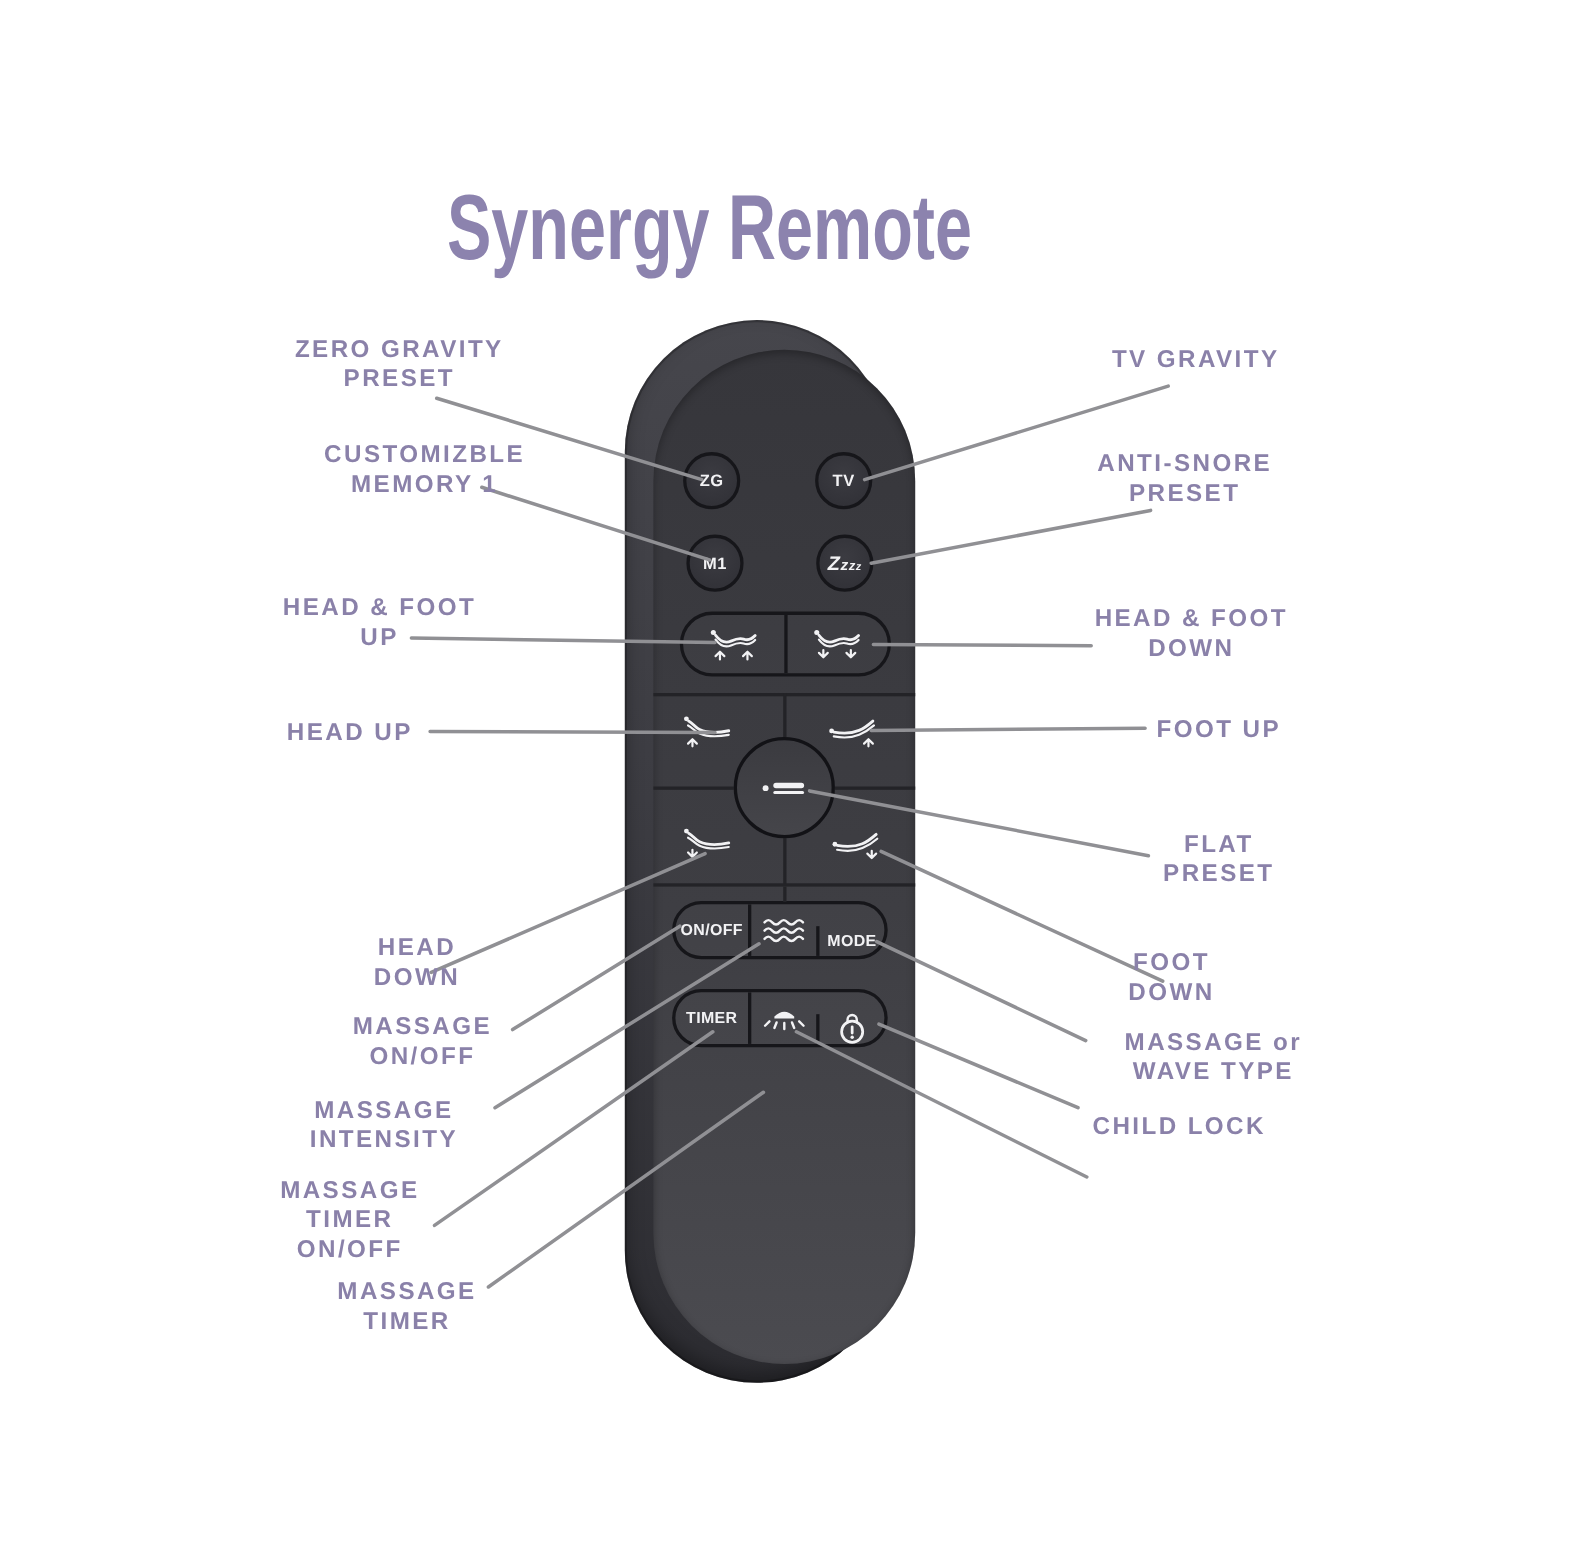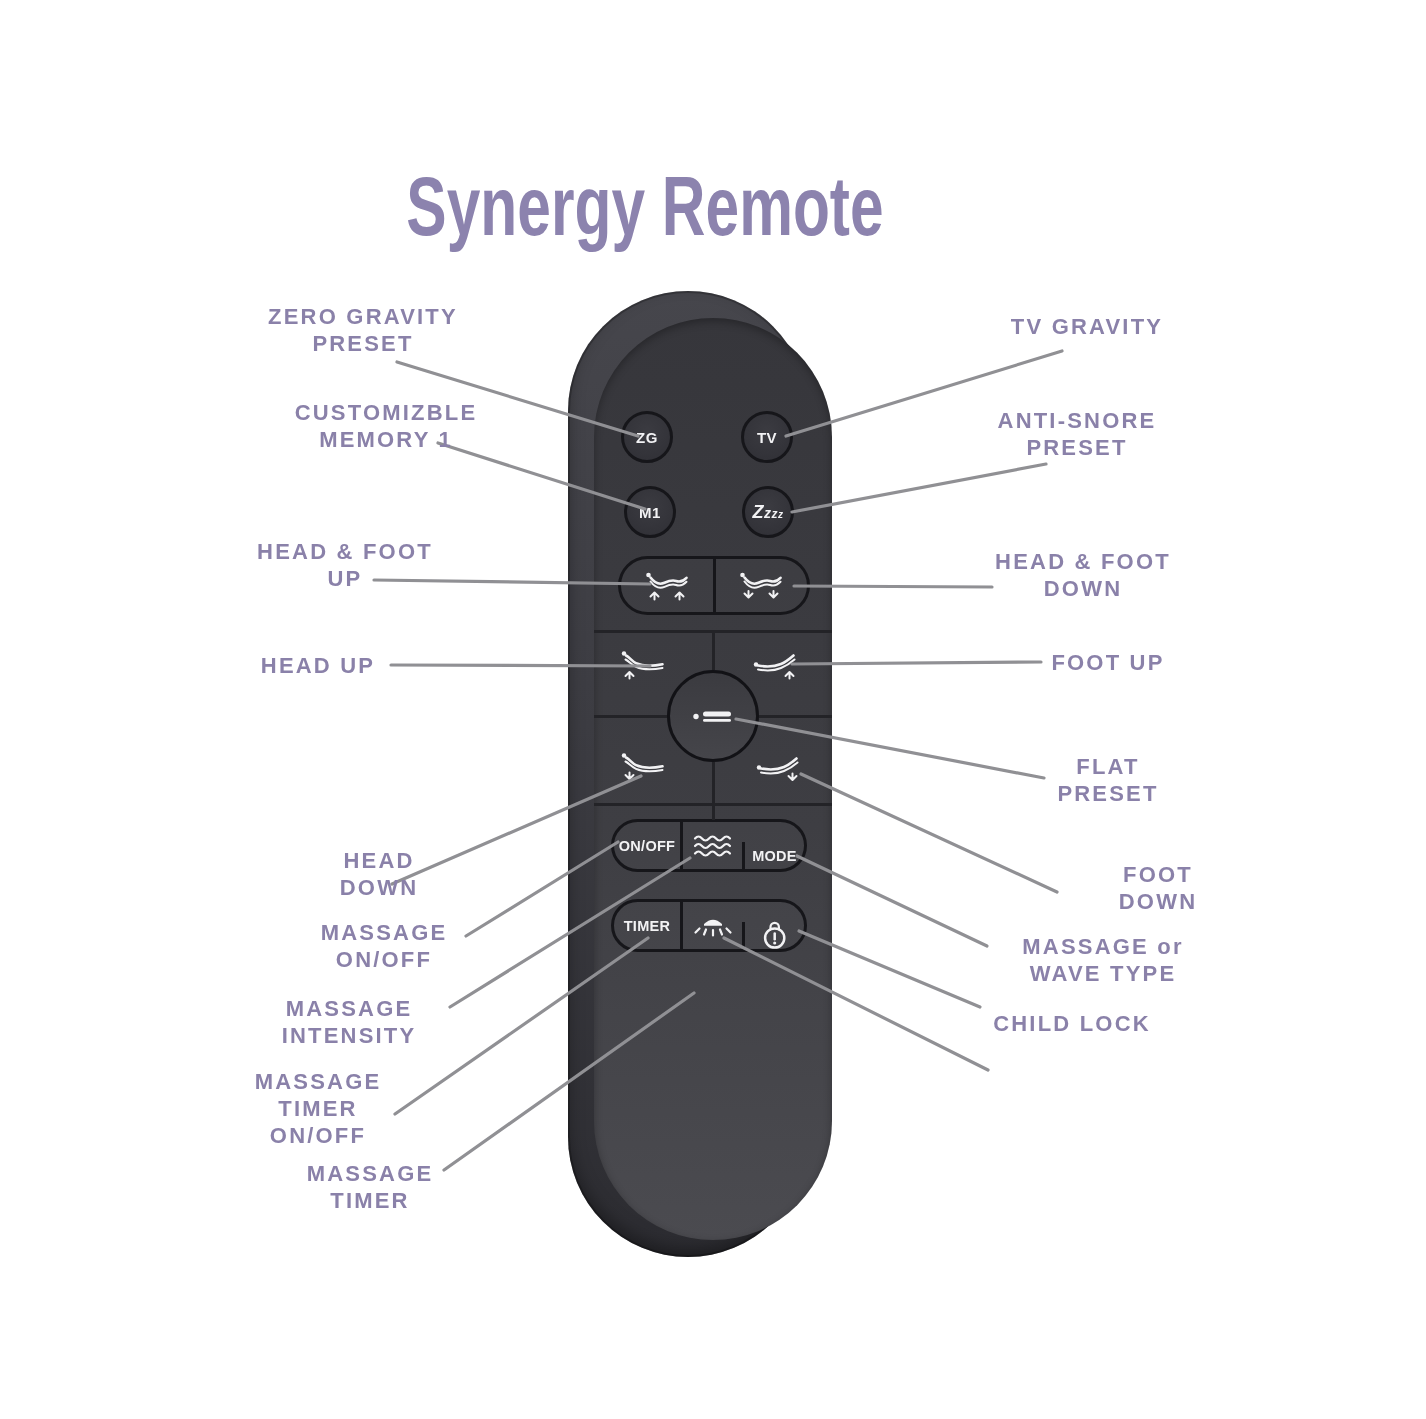--- a/index.html
+++ b/index.html
@@ -272,19 +272,19 @@
 TIMER</div>
 
   <div class="callout-label" style="left:1087px; top:327px;">TV GRAVITY</div>
   <div class="callout-label" style="left:1077px; top:435px;">ANTI-SNORE
 PRESET</div>
   <div class="callout-label" style="left:1083px; top:576px;">HEAD &amp; FOOT
 DOWN</div>
   <div class="callout-label" style="left:1108px; top:663px;">FOOT UP</div>
   <div class="callout-label" style="left:1108px; top:781px;">FLAT
 PRESET</div>
-  <div class="callout-label" style="left:1158px; top:889px;">FOOT
+  <div class="callout-label" style="left:1065px; top:889px;">FOOT
 DOWN</div>
   <div class="callout-label" style="left:1083px; top:961px;margin-left:20px;">MASSAGE or
 WAVE TYPE</div>
   <div class="callout-label" style="left:1072px; top:1024px;">CHILD LOCK</div>
 
 </div>
 
 </body></html>

